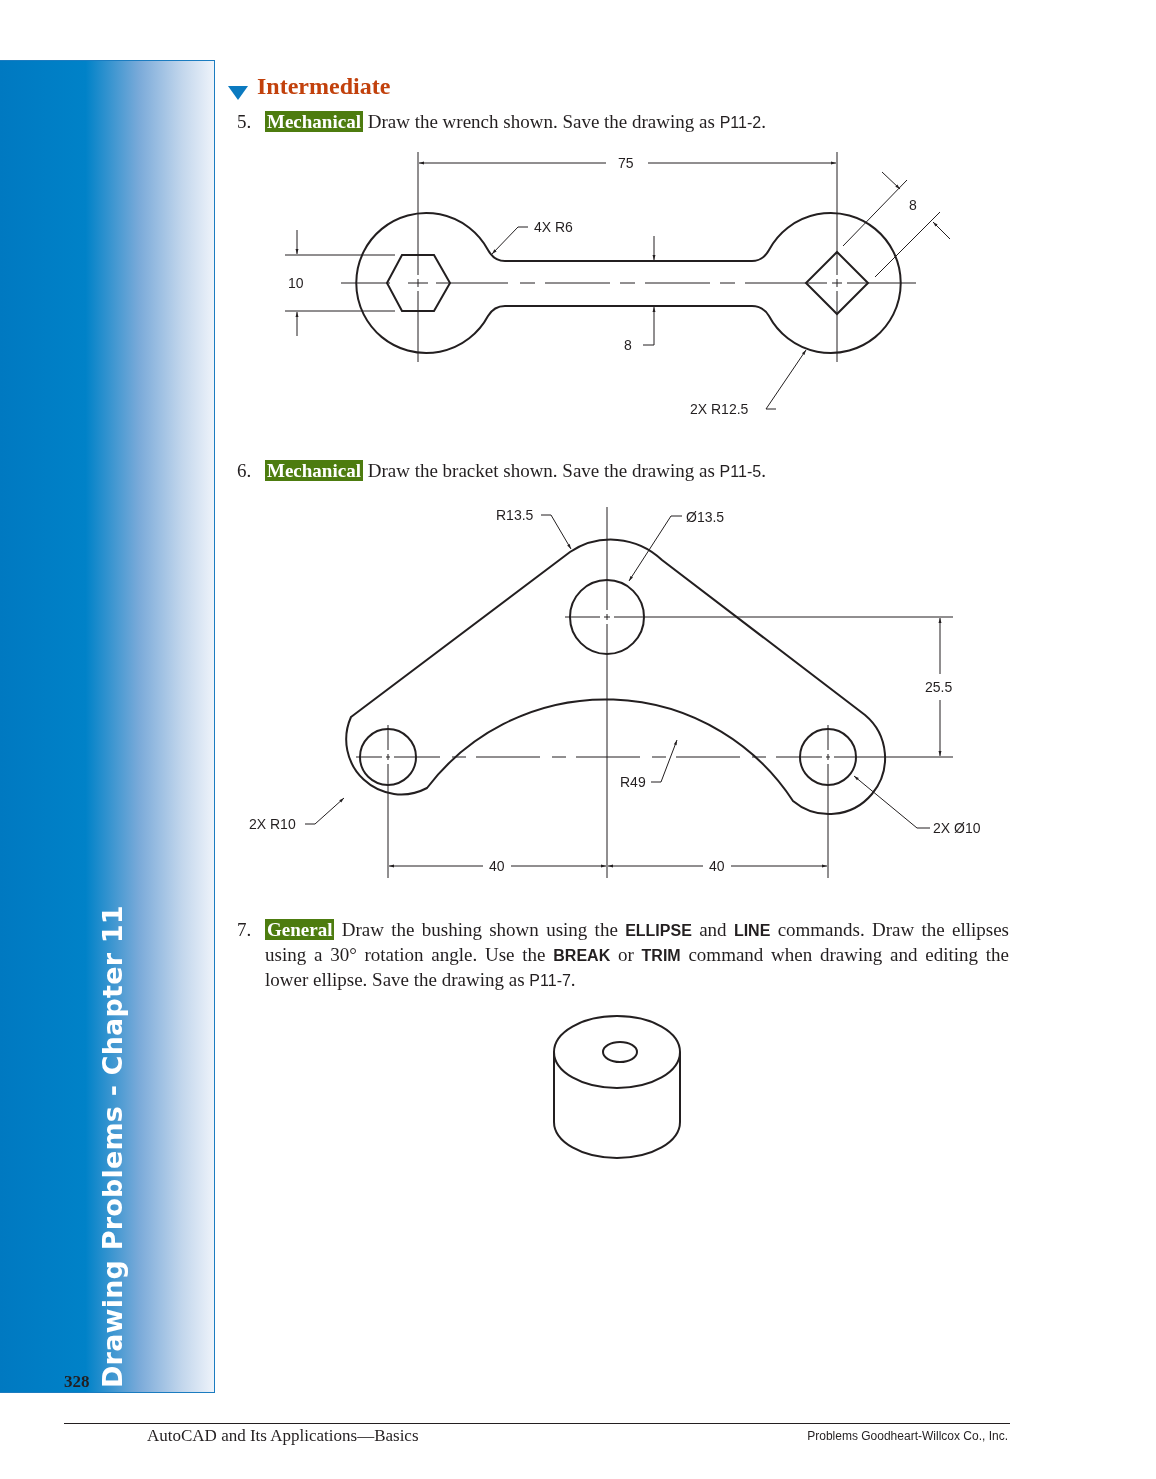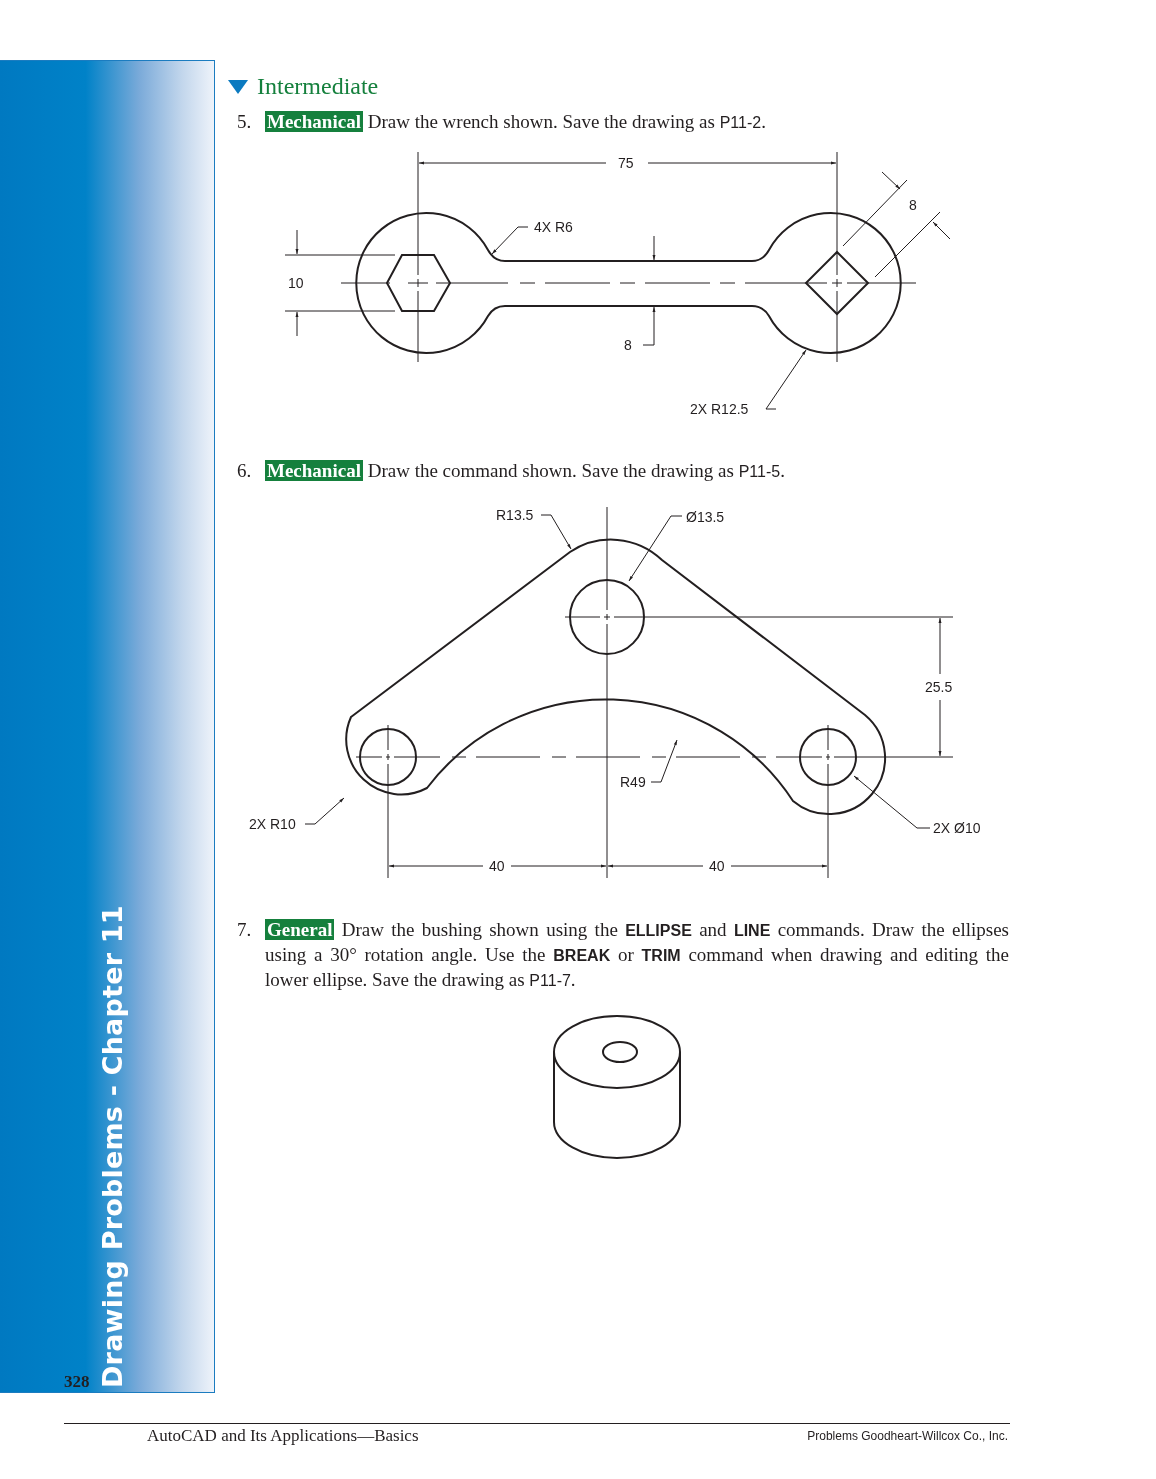--- a/index.html
+++ b/index.html
@@ -2,26 +2,26 @@
 <html><head>
 <meta charset="utf-8">
 <style>
   html, body { margin: 0; padding: 0; background: #ffffff; }
   body { width: 1156px; height: 1479px; position: relative; overflow: hidden; font-family: "Liberation Serif", serif; color: #231f20; }
   .sidebar { position: absolute; left: 0; top: 60px; width: 215px; height: 1333px;
     background: linear-gradient(to right, #0079c1 0%, #0082c8 40%, #7aaad9 65%, #c2d6ec 85%, #eef3fa 100%);
     border: 1px solid #1b7cc0; border-left: none; box-sizing: border-box; }
   .sidebar-label { position: absolute; left: 97px; top: 1388px; transform-origin: 0 0; transform: rotate(-90deg);
     font-family: "DejaVu Sans", sans-serif; font-weight: bold; font-size: 27px; color: #ffffff; white-space: nowrap; letter-spacing: 0.2px; }
-  .section-head { position: absolute; left: 228px; top: 73px; font-family: "Liberation Serif", serif; font-weight: normal; font-size: 24px; color: #15803d; display: flex; align-items: center; }
+  .section-head { position: absolute; left: 228px; top: 73px; font-family: "Liberation Serif", serif; font-weight: bold; font-size: 24px; color: #c2410c; display: flex; align-items: flex-end; }
   .tri { display: inline-block; width: 0; height: 0; border-left: 10px solid transparent; border-right: 10px solid transparent; border-top: 14px solid #0b7ac0; margin-right: 9px; }
   .problem { position: absolute; left: 237px; width: 772px; font-size: 19px; line-height: 24px; }
   .problem .num { display: inline-block; width: 28px; }
   .problem .body { position: absolute; left: 28px; top: 0; width: 744px; }
-  .tag { background: #15803d; color: #ffffff; font-weight: bold; padding: 0 2px; }
+  .tag { background: #4d7c0f; color: #ffffff; font-weight: bold; padding: 0 2px; }
   .cmd { font-family: "Liberation Sans", sans-serif; font-weight: bold; font-size: 16px; }
   .fname { font-family: "Liberation Sans", sans-serif; font-size: 16px; }
   .justify { text-align: justify; text-align-last: left; }
   svg.drawing { position: absolute; left: 0; top: 0; }
   svg text { font-family: "Liberation Sans", sans-serif; font-size: 14px; fill: #231f20; }
   .footer-rule { position: absolute; left: 64px; top: 1423px; width: 946px; height: 1px; background: #231f20; }
   .footer-page { position: absolute; left: 64px; top: 1372px; font-weight: bold; font-size: 17px; }
   .footer-book { position: absolute; left: 147px; top: 1426px; font-size: 17px; }
   .footer-copy { position: absolute; right: 148px; top: 1429px; font-family: "Liberation Sans", sans-serif; font-size: 12px; }
 </style>
@@ -36,21 +36,21 @@
   <span>Intermediate</span>
 </div>
 
 <div class="problem" style="top:110px;">
   <span class="num">5.</span>
   <span class="body"><span class="tag">Mechanical</span><span> Draw the wrench shown. Save the drawing as </span><span class="fname">P11-2</span><span>.</span></span>
 </div>
 
 <div class="problem" style="top:459px;">
   <span class="num">6.</span>
-  <span class="body"><span class="tag">Mechanical</span><span> Draw the command shown. Save the drawing as </span><span class="fname">P11-5</span><span>.</span></span>
+  <span class="body"><span class="tag">Mechanical</span><span> Draw the bracket shown. Save the drawing as </span><span class="fname">P11-5</span><span>.</span></span>
 </div>
 
 <div class="problem" style="top:918px;">
   <span class="num">7.</span>
   <span class="body justify"><span class="tag">General</span><span> Draw the bushing shown using the </span><span class="cmd">ELLIPSE</span><span> and </span><span class="cmd">LINE</span><span> commands. Draw the ellipses using a 30° rotation angle. Use the </span><span class="cmd">BREAK</span><span> or </span><span class="cmd">TRIM</span><span> command when drawing and editing the lower ellipse. Save the drawing as </span><span class="fname">P11-7</span><span>.</span></span>
 </div>
 
 <svg class="drawing" width="1156" height="1479" viewBox="0 0 1156 1479">
   <defs>
     <marker id="arr" viewBox="0 0 10 10" refX="10" refY="5" markerWidth="12" markerHeight="5" markerUnits="userSpaceOnUse" orient="auto-start-reverse">

